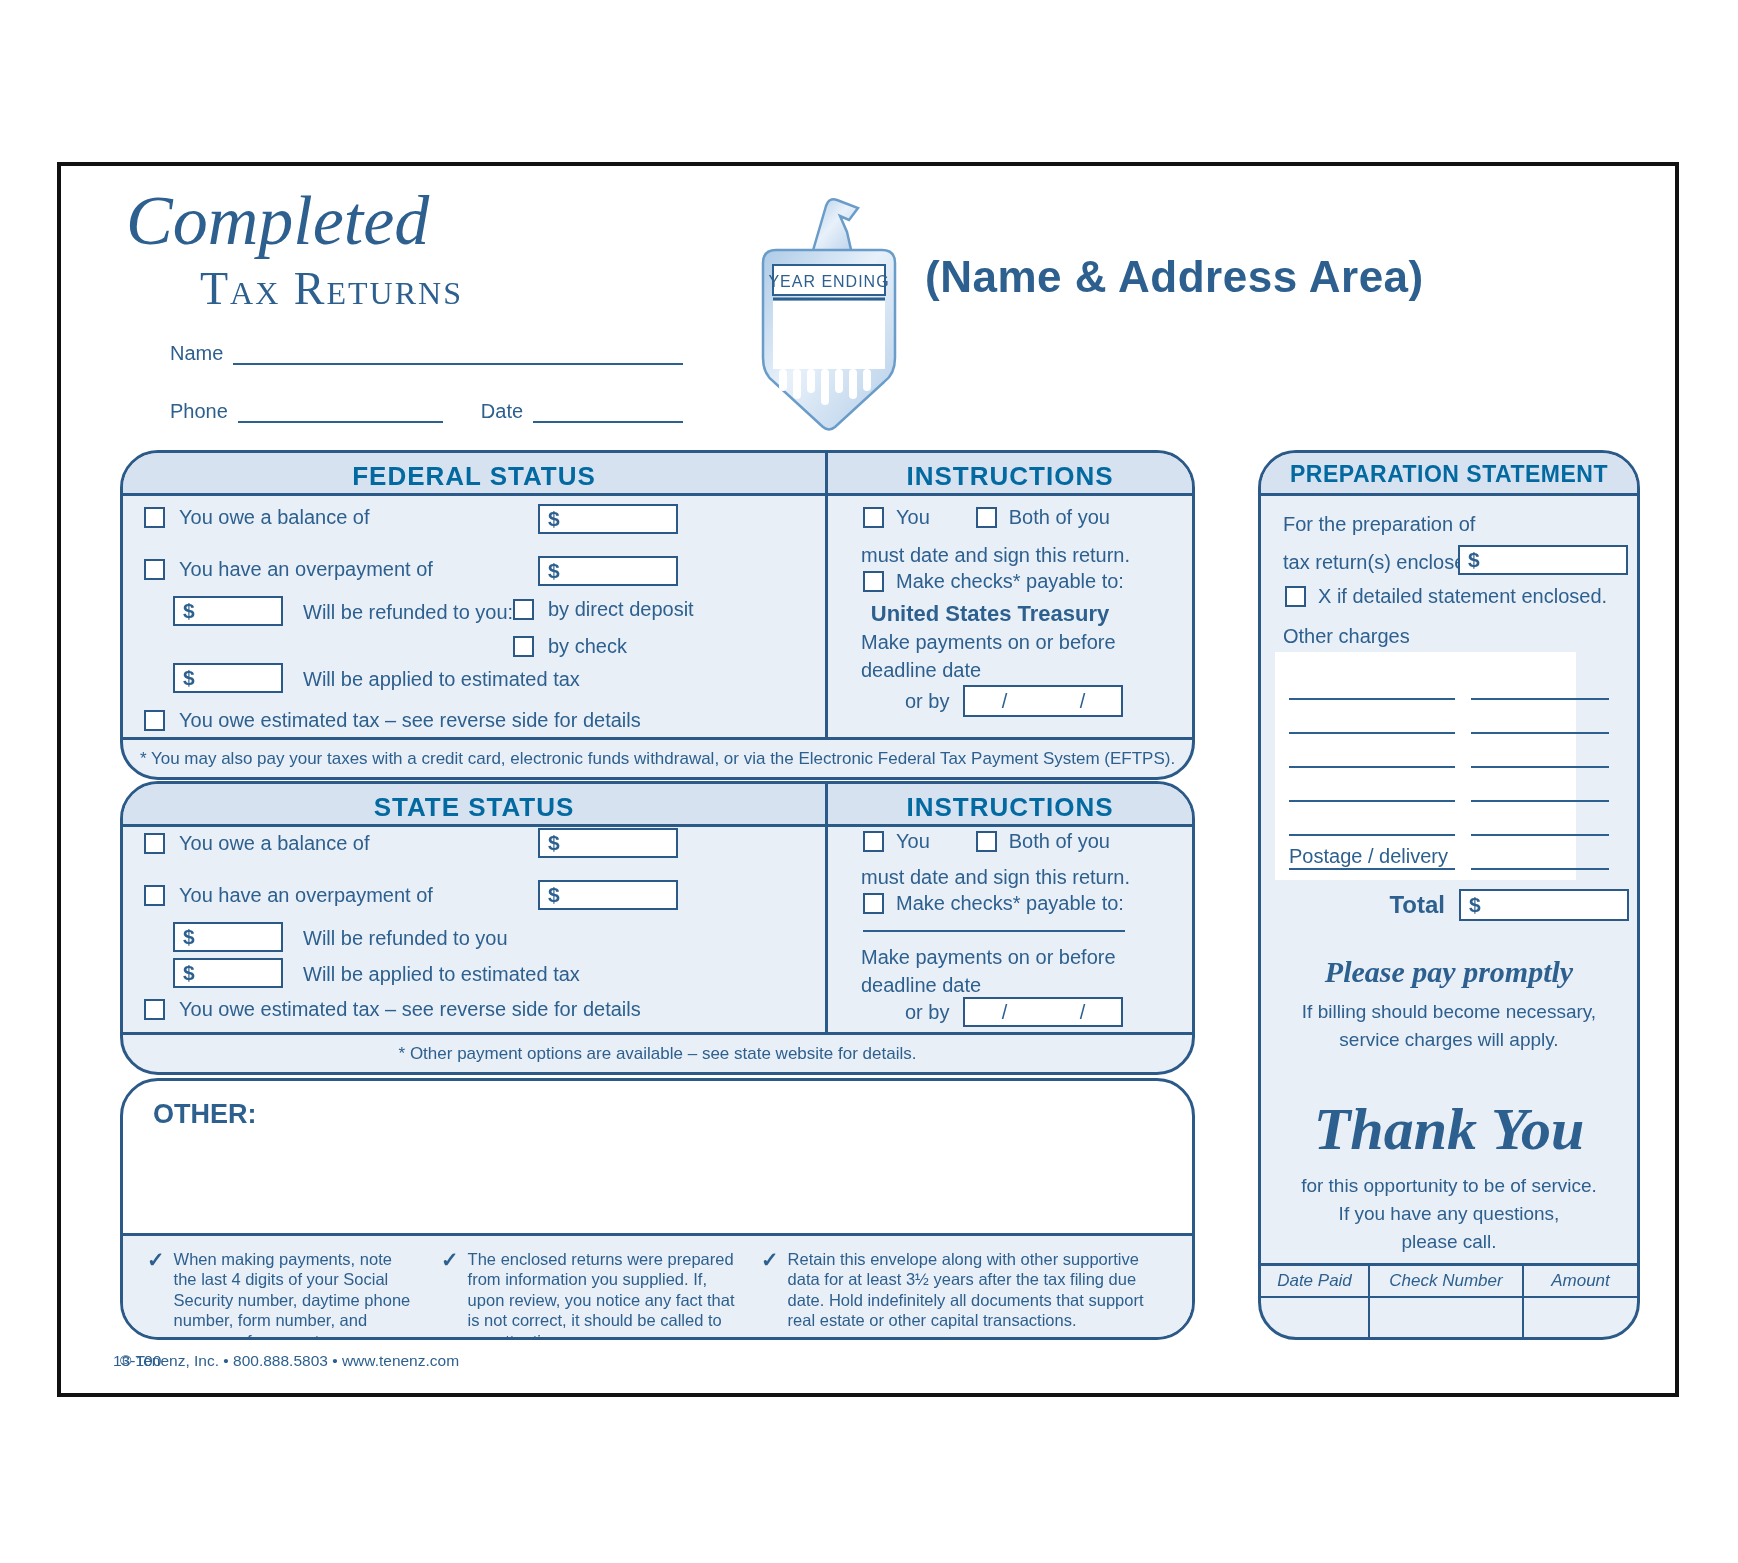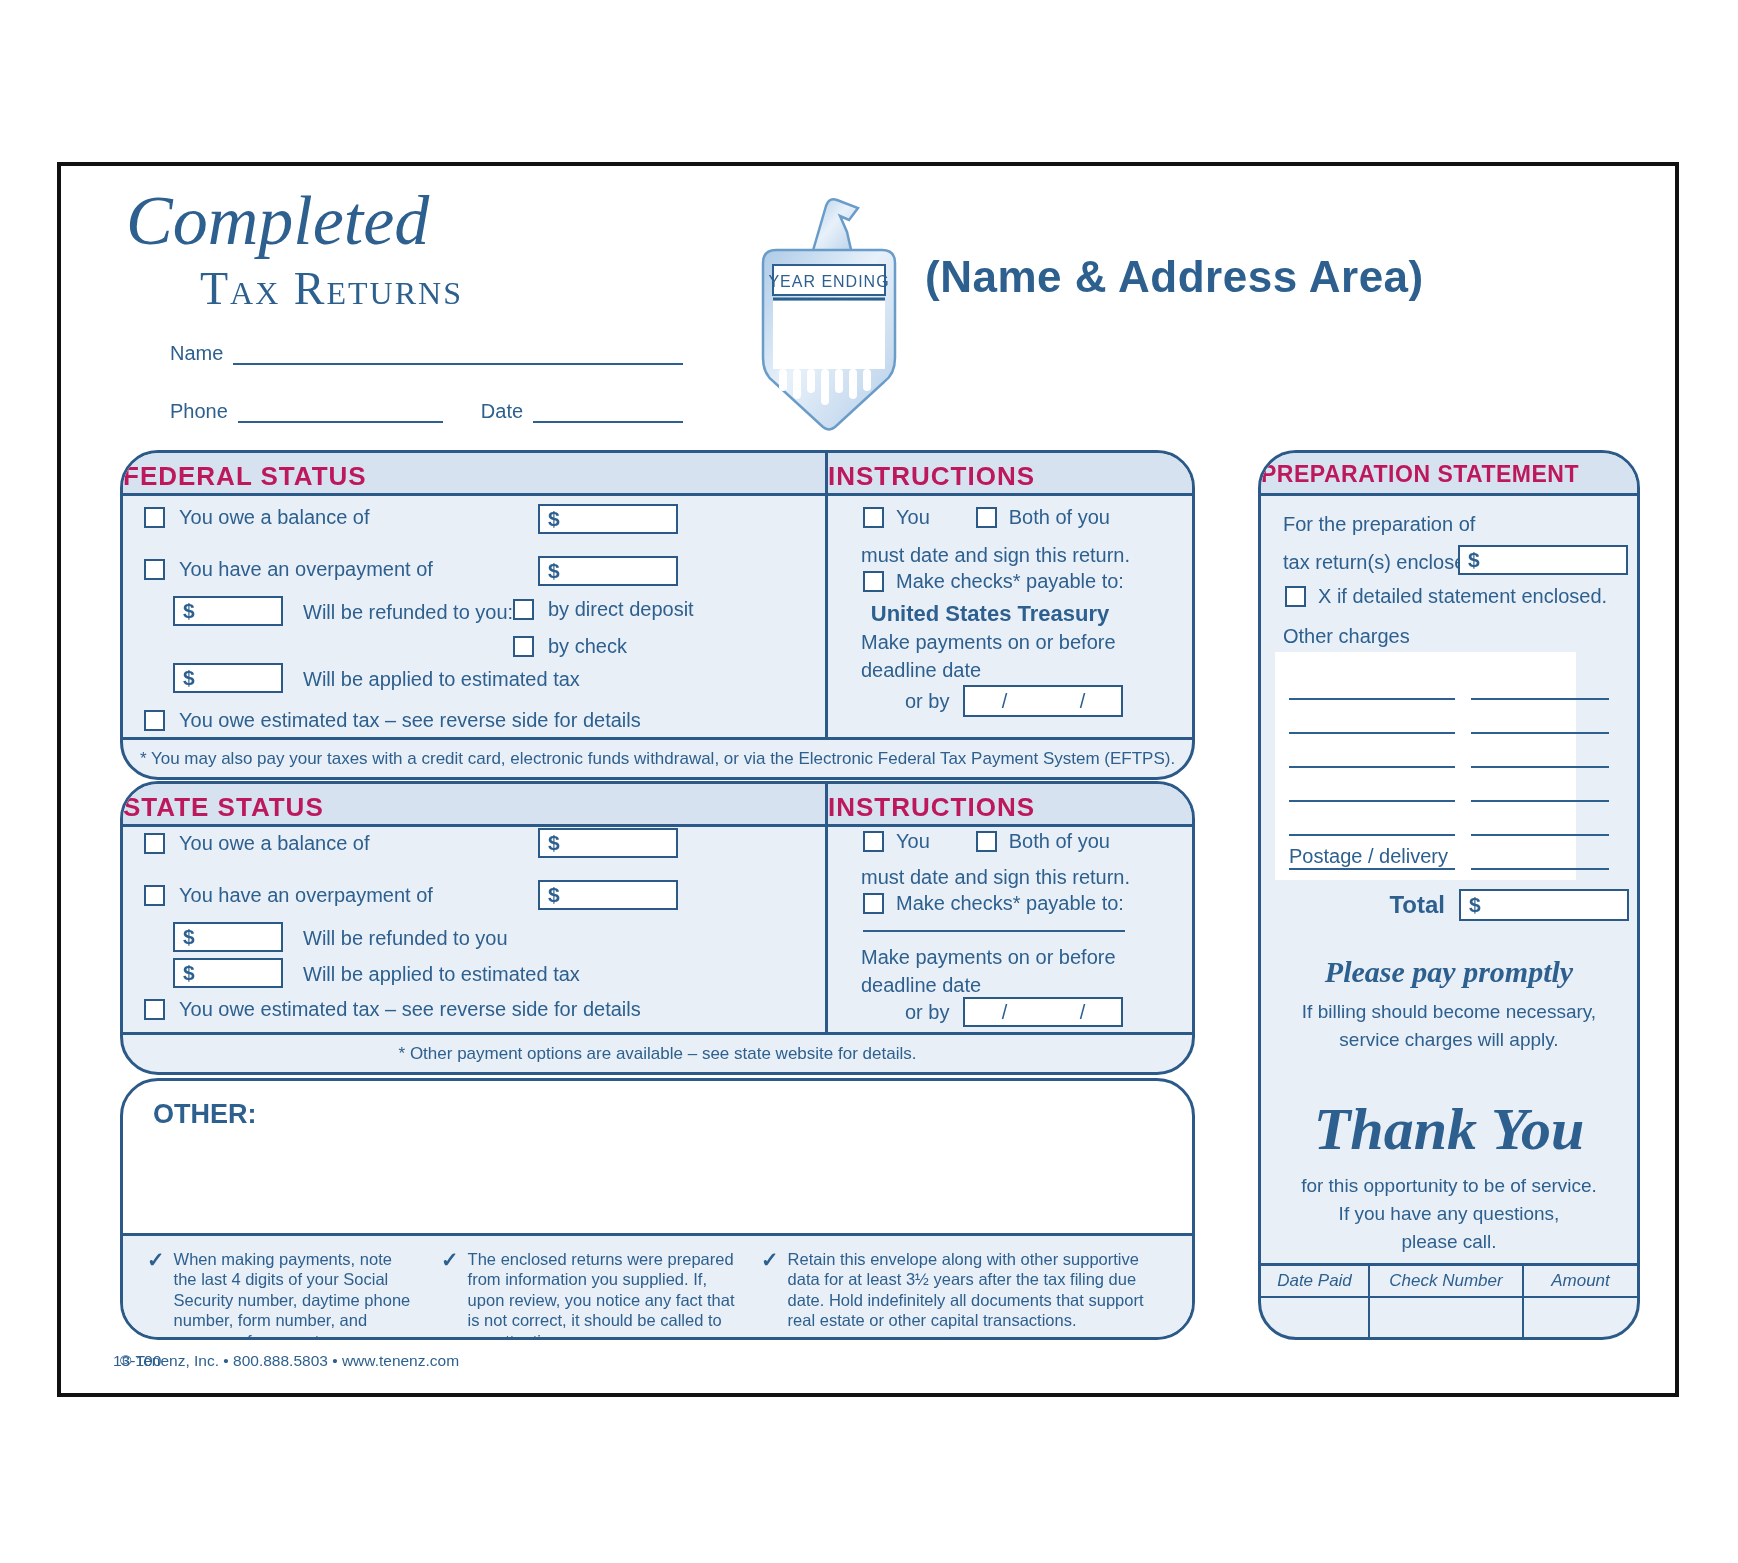--- a/index.html
+++ b/index.html
@@ -19,21 +19,21 @@
   .t-script{position:absolute;left:126px;top:182px;font:italic 70px/1.1 "Liberation Serif",serif;color:var(--ink)}
   .t-caps{position:absolute;left:200px;top:262px;font-family:"Liberation Serif",serif;font-variant:small-caps;font-size:46px;letter-spacing:2px;color:var(--ink)}
   .addr{position:absolute;left:925px;top:252px;font-size:44px;font-weight:bold;letter-spacing:0.5px;color:var(--ink)}
 
   .fillrow{position:absolute;display:flex;align-items:flex-end;gap:10px;font-size:20px}
   .bl{display:inline-block;border-bottom:2px solid var(--ink);height:20px}
 
   
   .box{position:absolute;background:var(--fill);border:3px solid var(--bd);border-radius:38px;overflow:hidden}
   .band{position:absolute;left:0;right:0;top:0;height:43px;background:var(--band);border-bottom:3px solid var(--bd)}
-  .band-title{position:absolute;top:8px;font-size:26px;font-weight:bold;letter-spacing:1px;text-align:left;color:#be185d}
+  .band-title{position:absolute;top:8px;font-size:26px;font-weight:bold;letter-spacing:1px;text-align:center;color:#0369a1}
   .divider{position:absolute;left:702px;top:0;width:3px;background:var(--bd)}
   .strip{position:absolute;left:0;right:0;bottom:0;height:40px;border-top:3px solid var(--bd);display:flex;align-items:center;justify-content:center;font-size:17px}
 
   .li{position:absolute;display:flex;align-items:center;gap:14px;font-size:20px}
   .cb{display:inline-block;width:21px;height:21px;background:#fff;border:2.5px solid var(--bd);flex:0 0 auto}
   .amt{position:absolute;display:flex;align-items:center;background:#fff;border:2.5px solid var(--bd);height:30px;padding-left:8px;font-size:21px}
   .lbl{position:absolute;font-size:20px}
   .bold{font-weight:bold}
   .datebox{display:flex;align-items:center;justify-content:space-around;background:#fff;border:2.5px solid var(--bd);width:160px;height:32px;font-size:20px}
 

